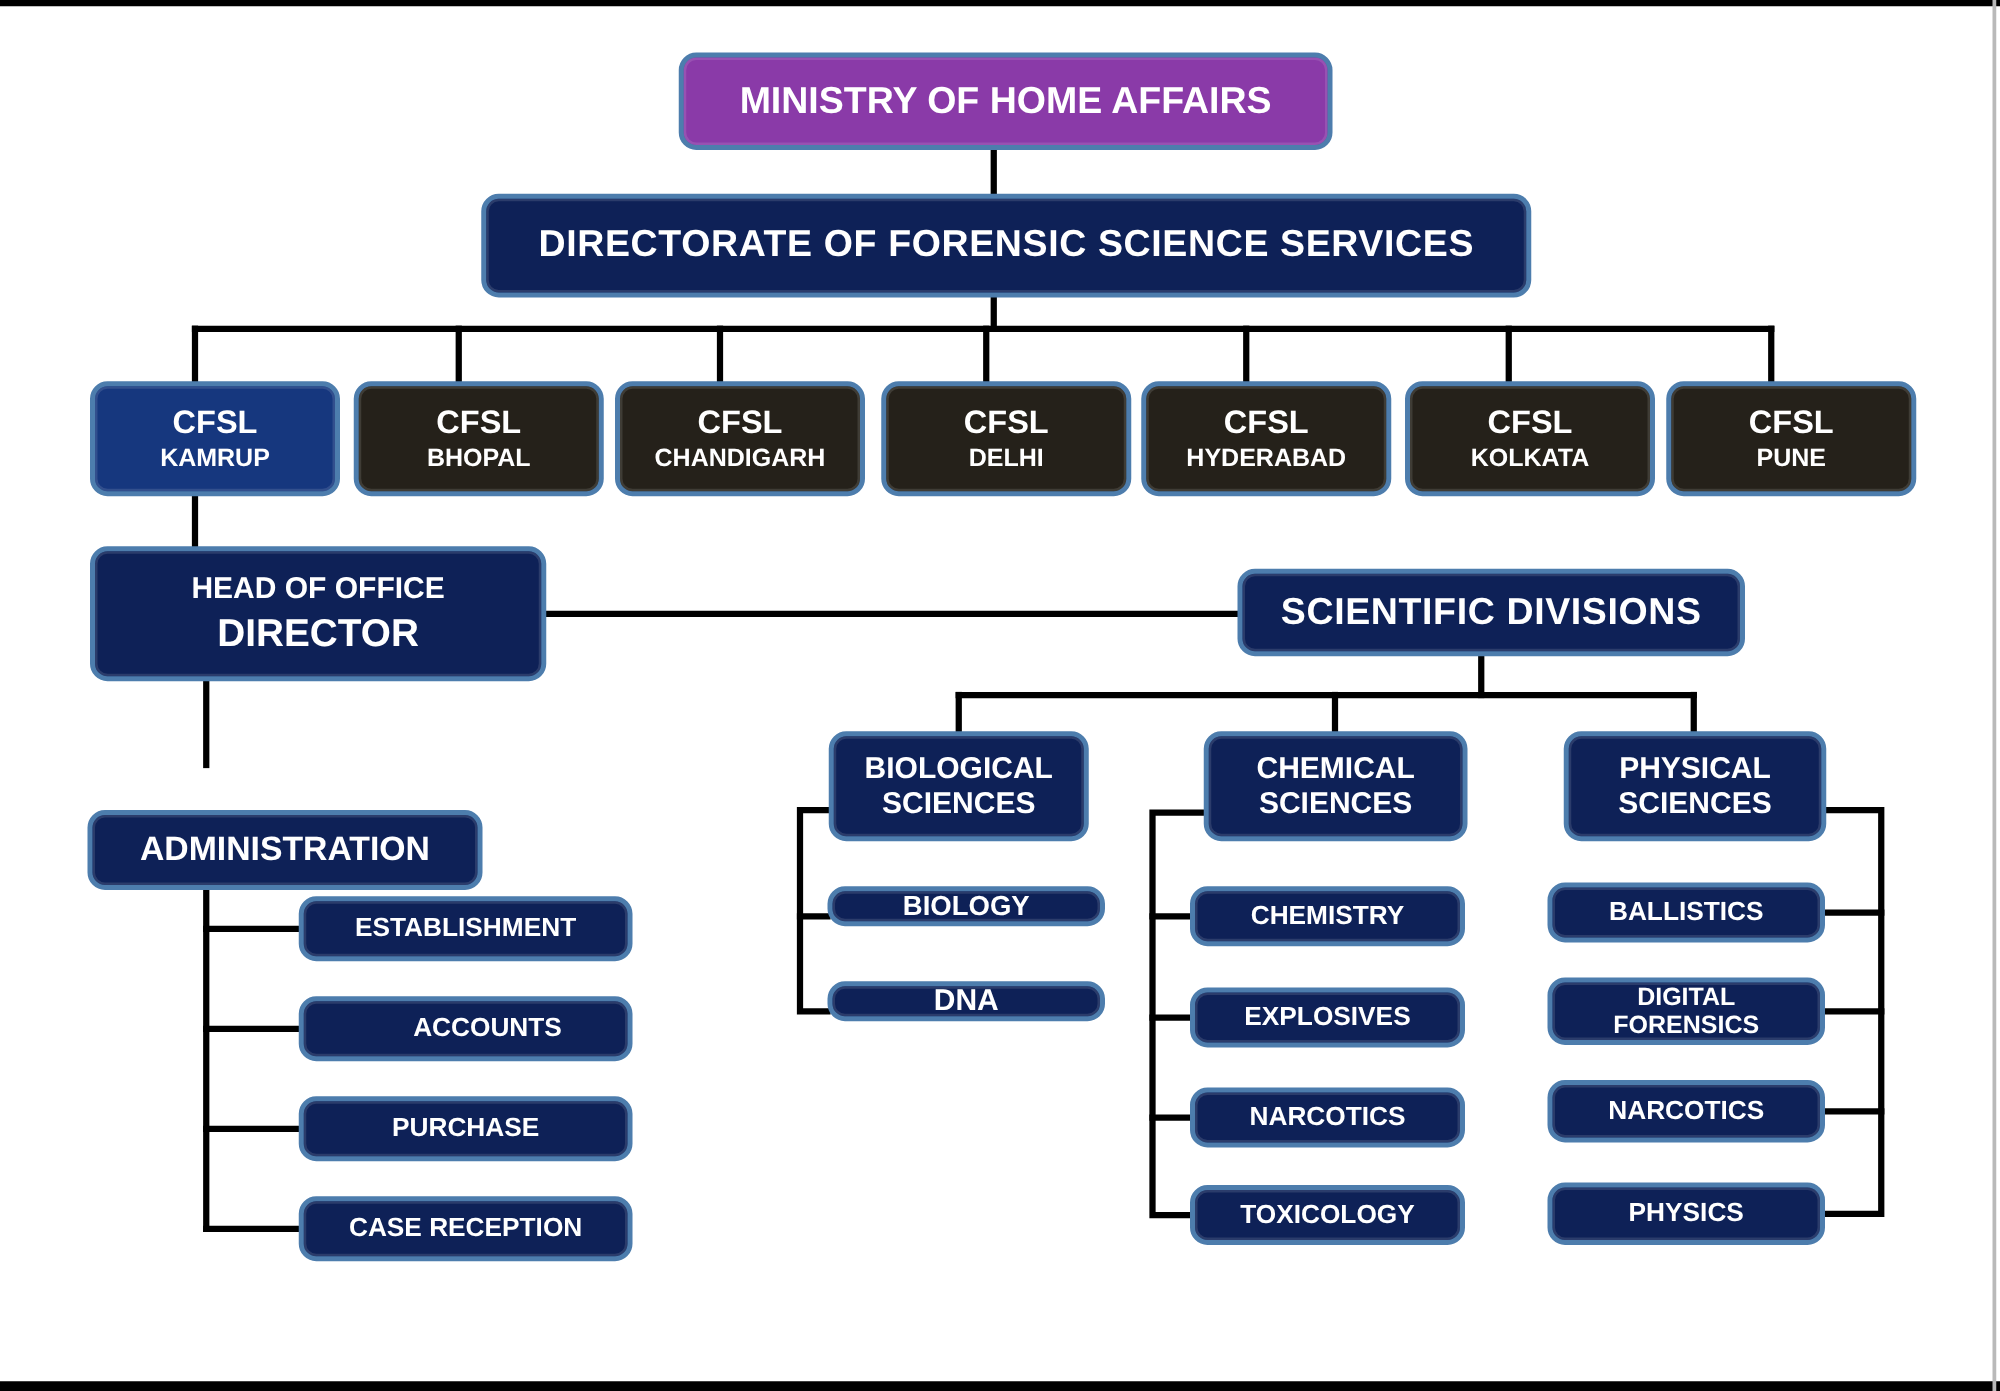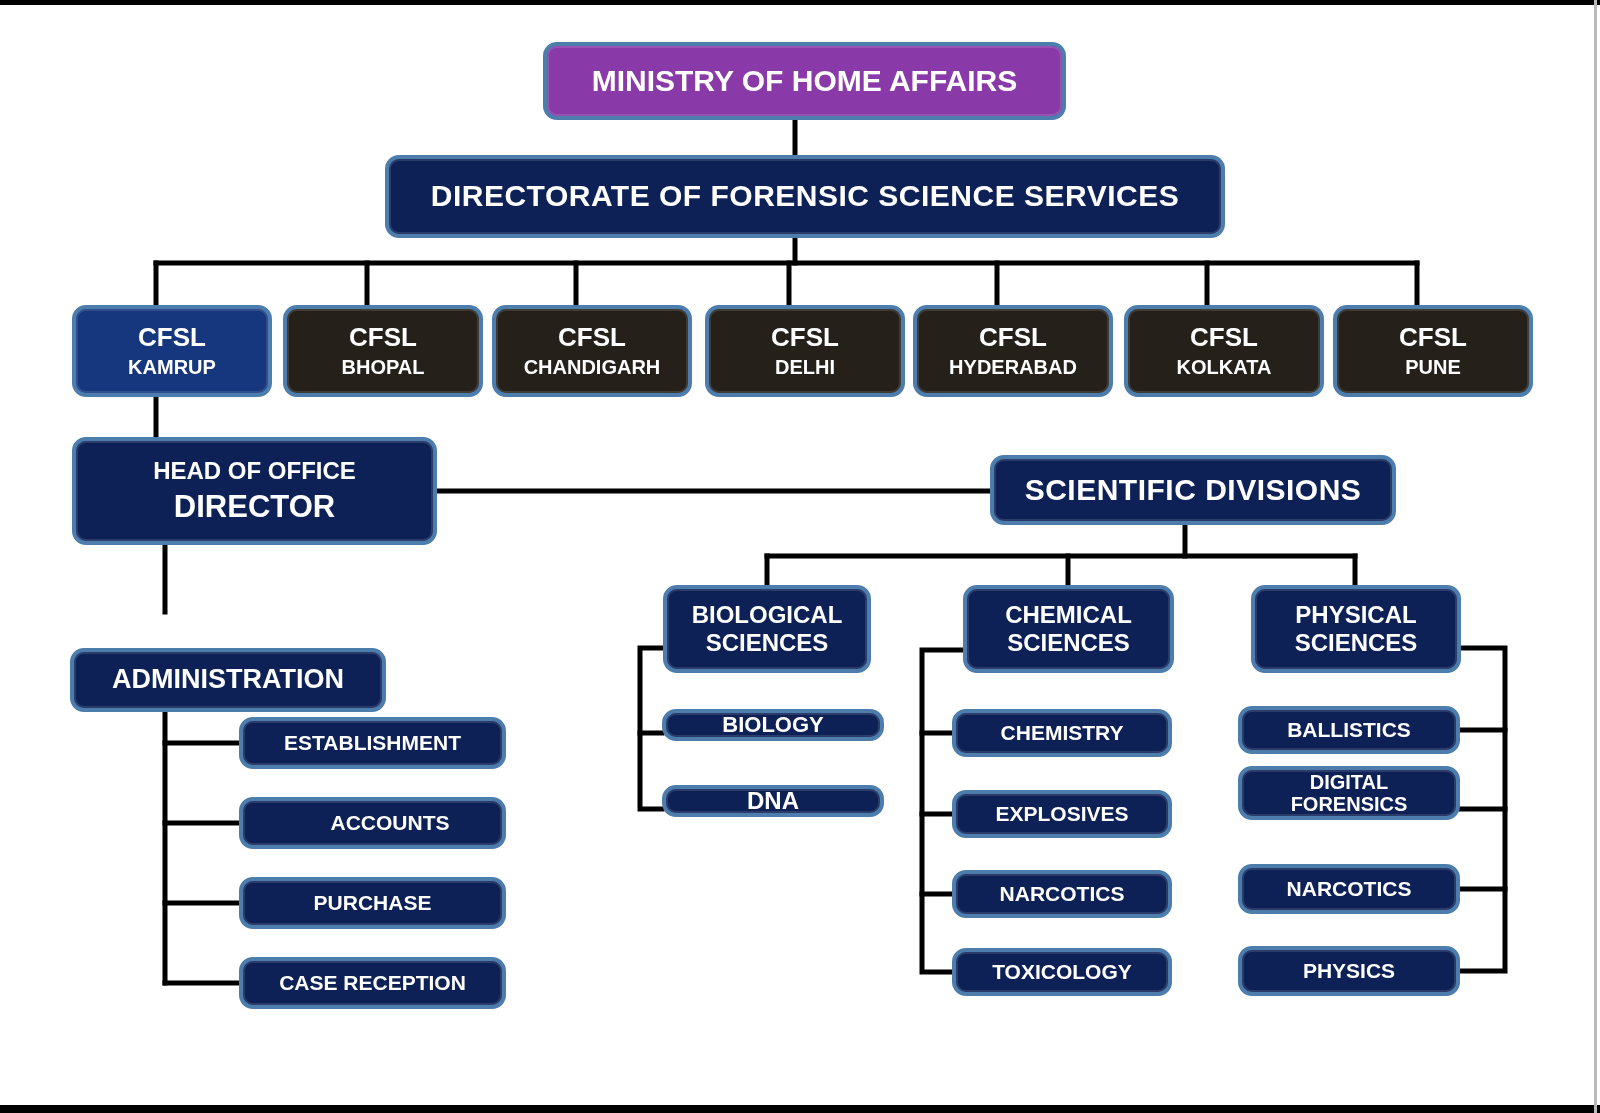--- a/index.html
+++ b/index.html
@@ -52,21 +52,21 @@
   .bio-child{left:662px;width:222px;height:32px;font-size:22px;}
   .n-biology{top:709px;}
   .n-dna{top:785px;font-size:24px;}
   .chem-child{left:952px;width:220px;height:48px;font-size:21px;}
   .n-chemistry{top:709px;}
   .n-explosives{top:790px;justify-content:center;}
   .n-narcotics{top:870px;}
   .n-toxicology{top:948px;}
   .phys-child{left:1238px;width:222px;font-size:21px;}
   .n-ballistics{top:706px;height:48px;}
-  .n-digital{top:766px;height:54px;font-size:20px;line-height:1.1;padding:12px 30px;}
+  .n-digital{top:782px;height:54px;font-size:20px;line-height:1.1;padding:12px 30px;}
   .n-documents{top:864px;height:50px;}
   .n-physics{top:946px;height:50px;}
 </style>
 </head>
 <body>
 
 <svg class="wires" width="1600" height="1113" viewBox="0 0 1600 1113" stroke="#000000" stroke-width="5" fill="none" stroke-linecap="square">
 
   <polyline points="795,120 795,155"></polyline>
 

